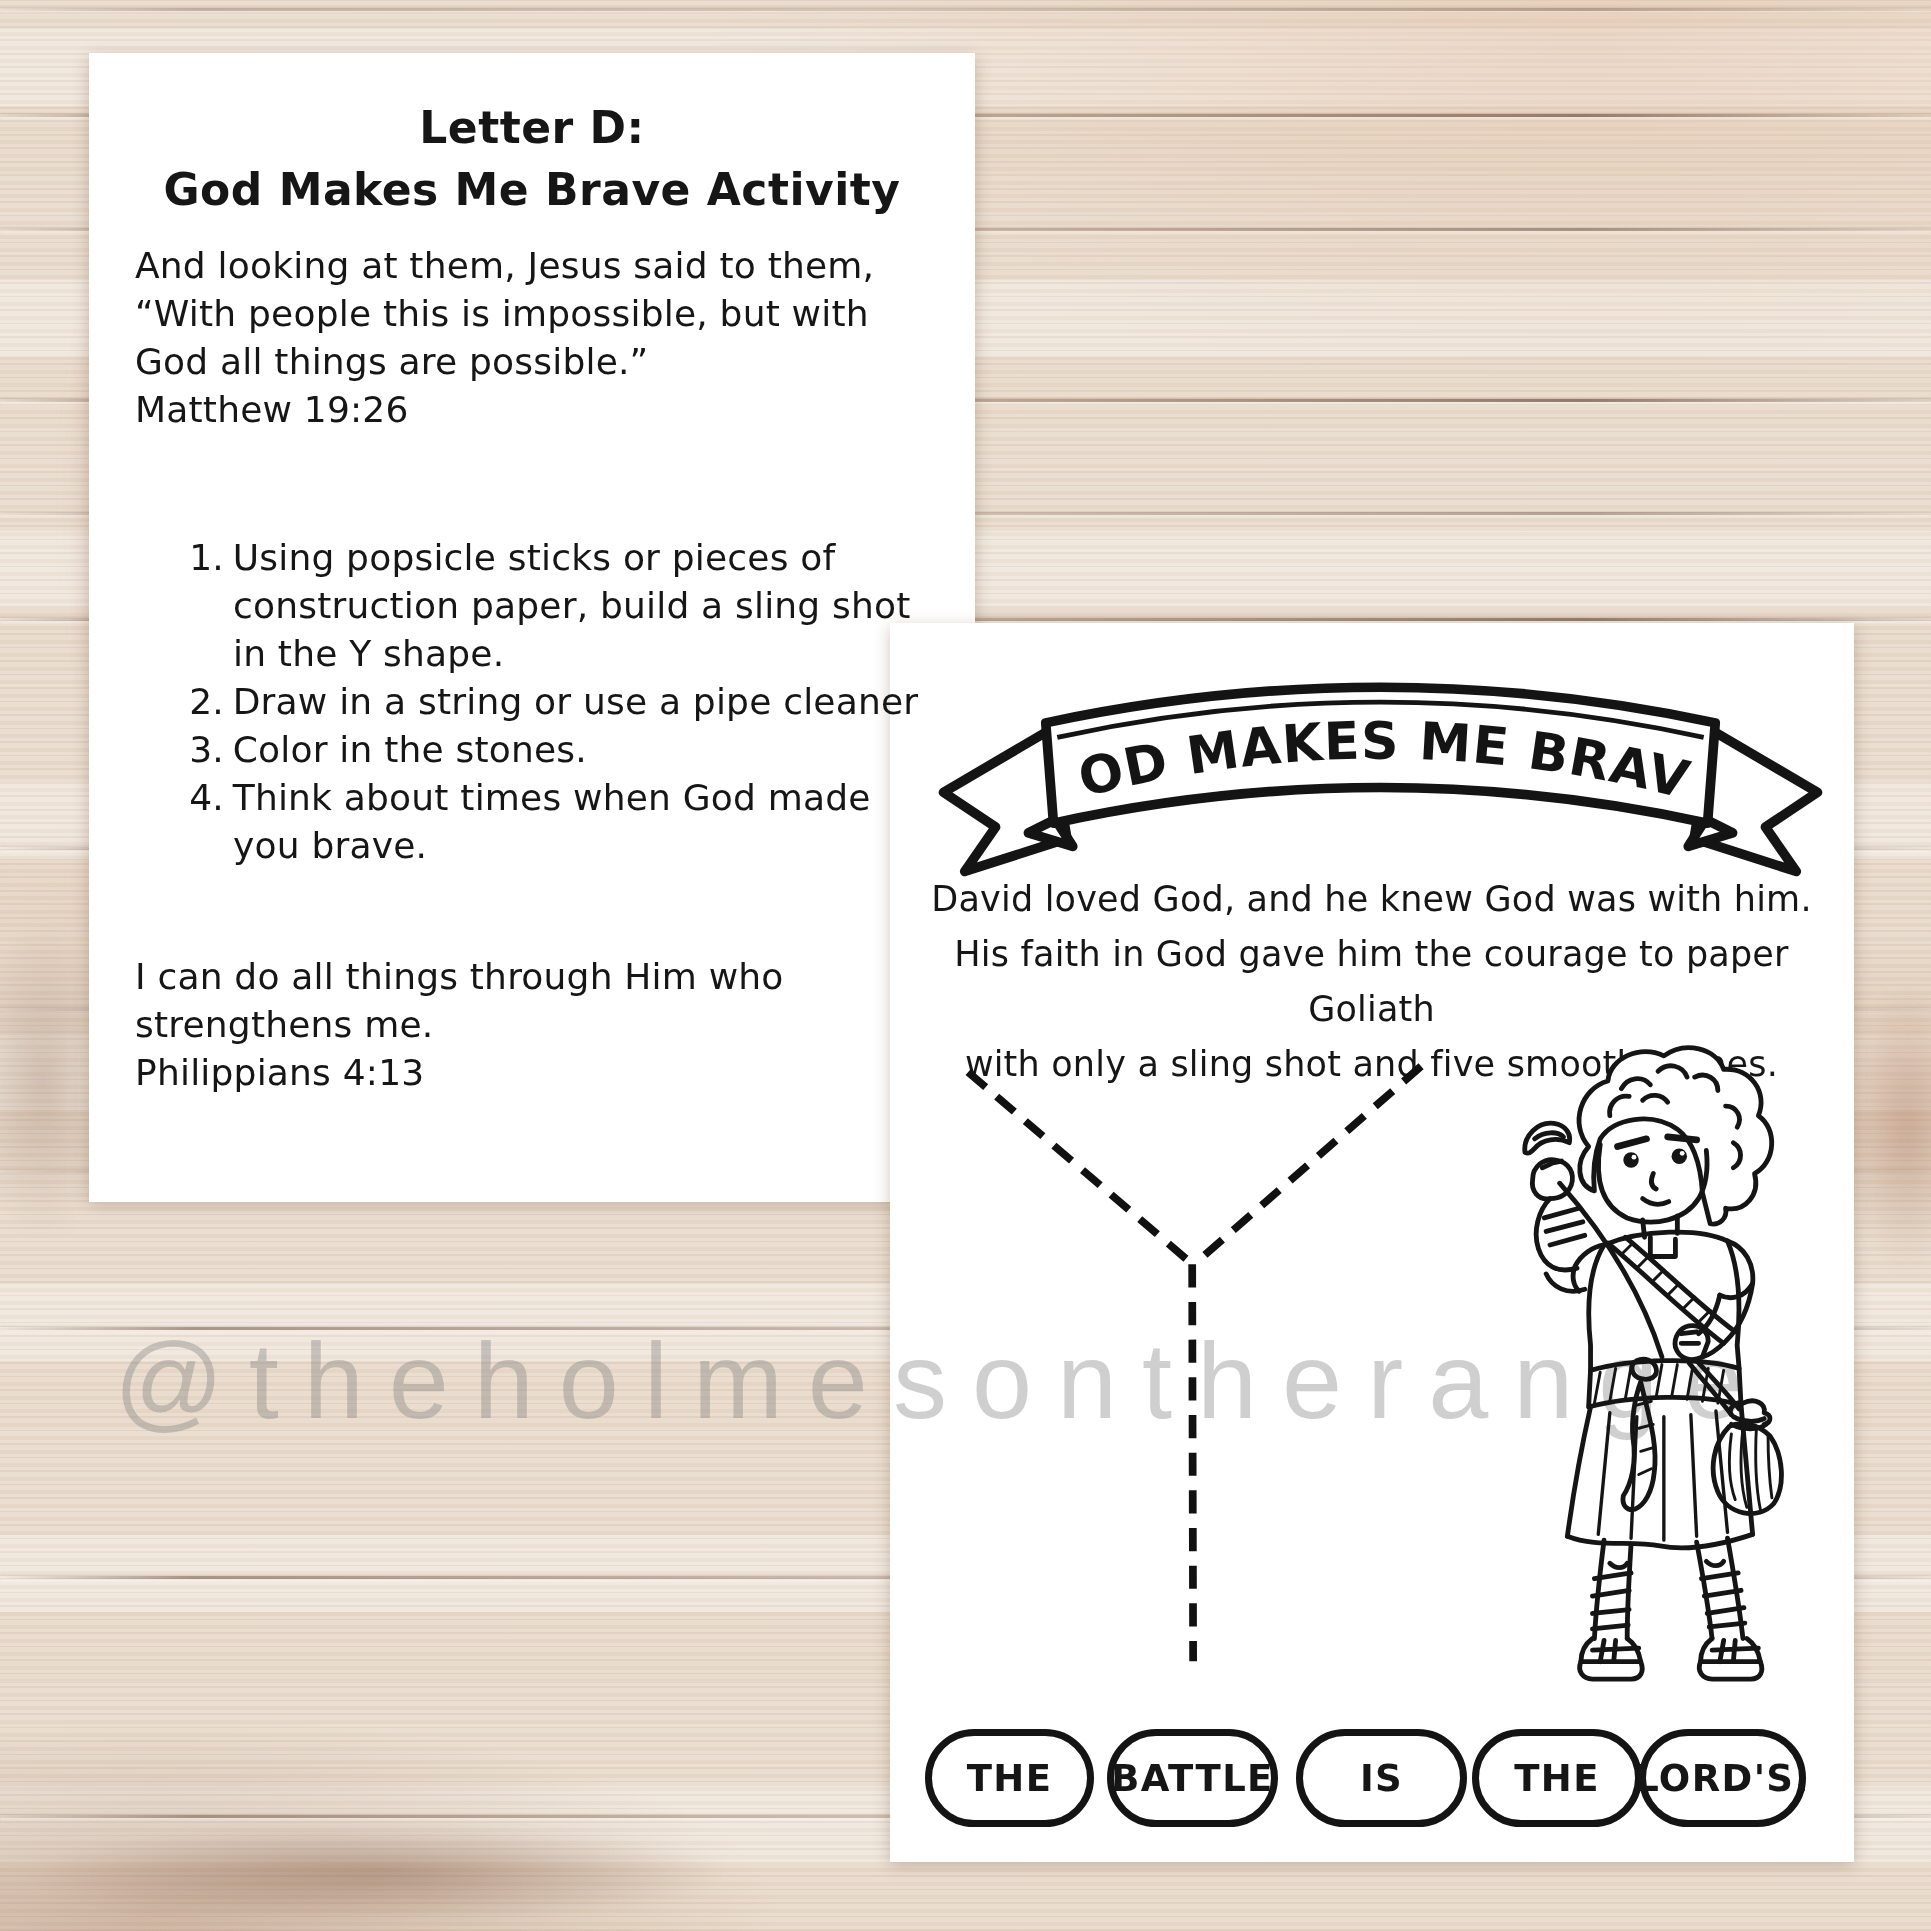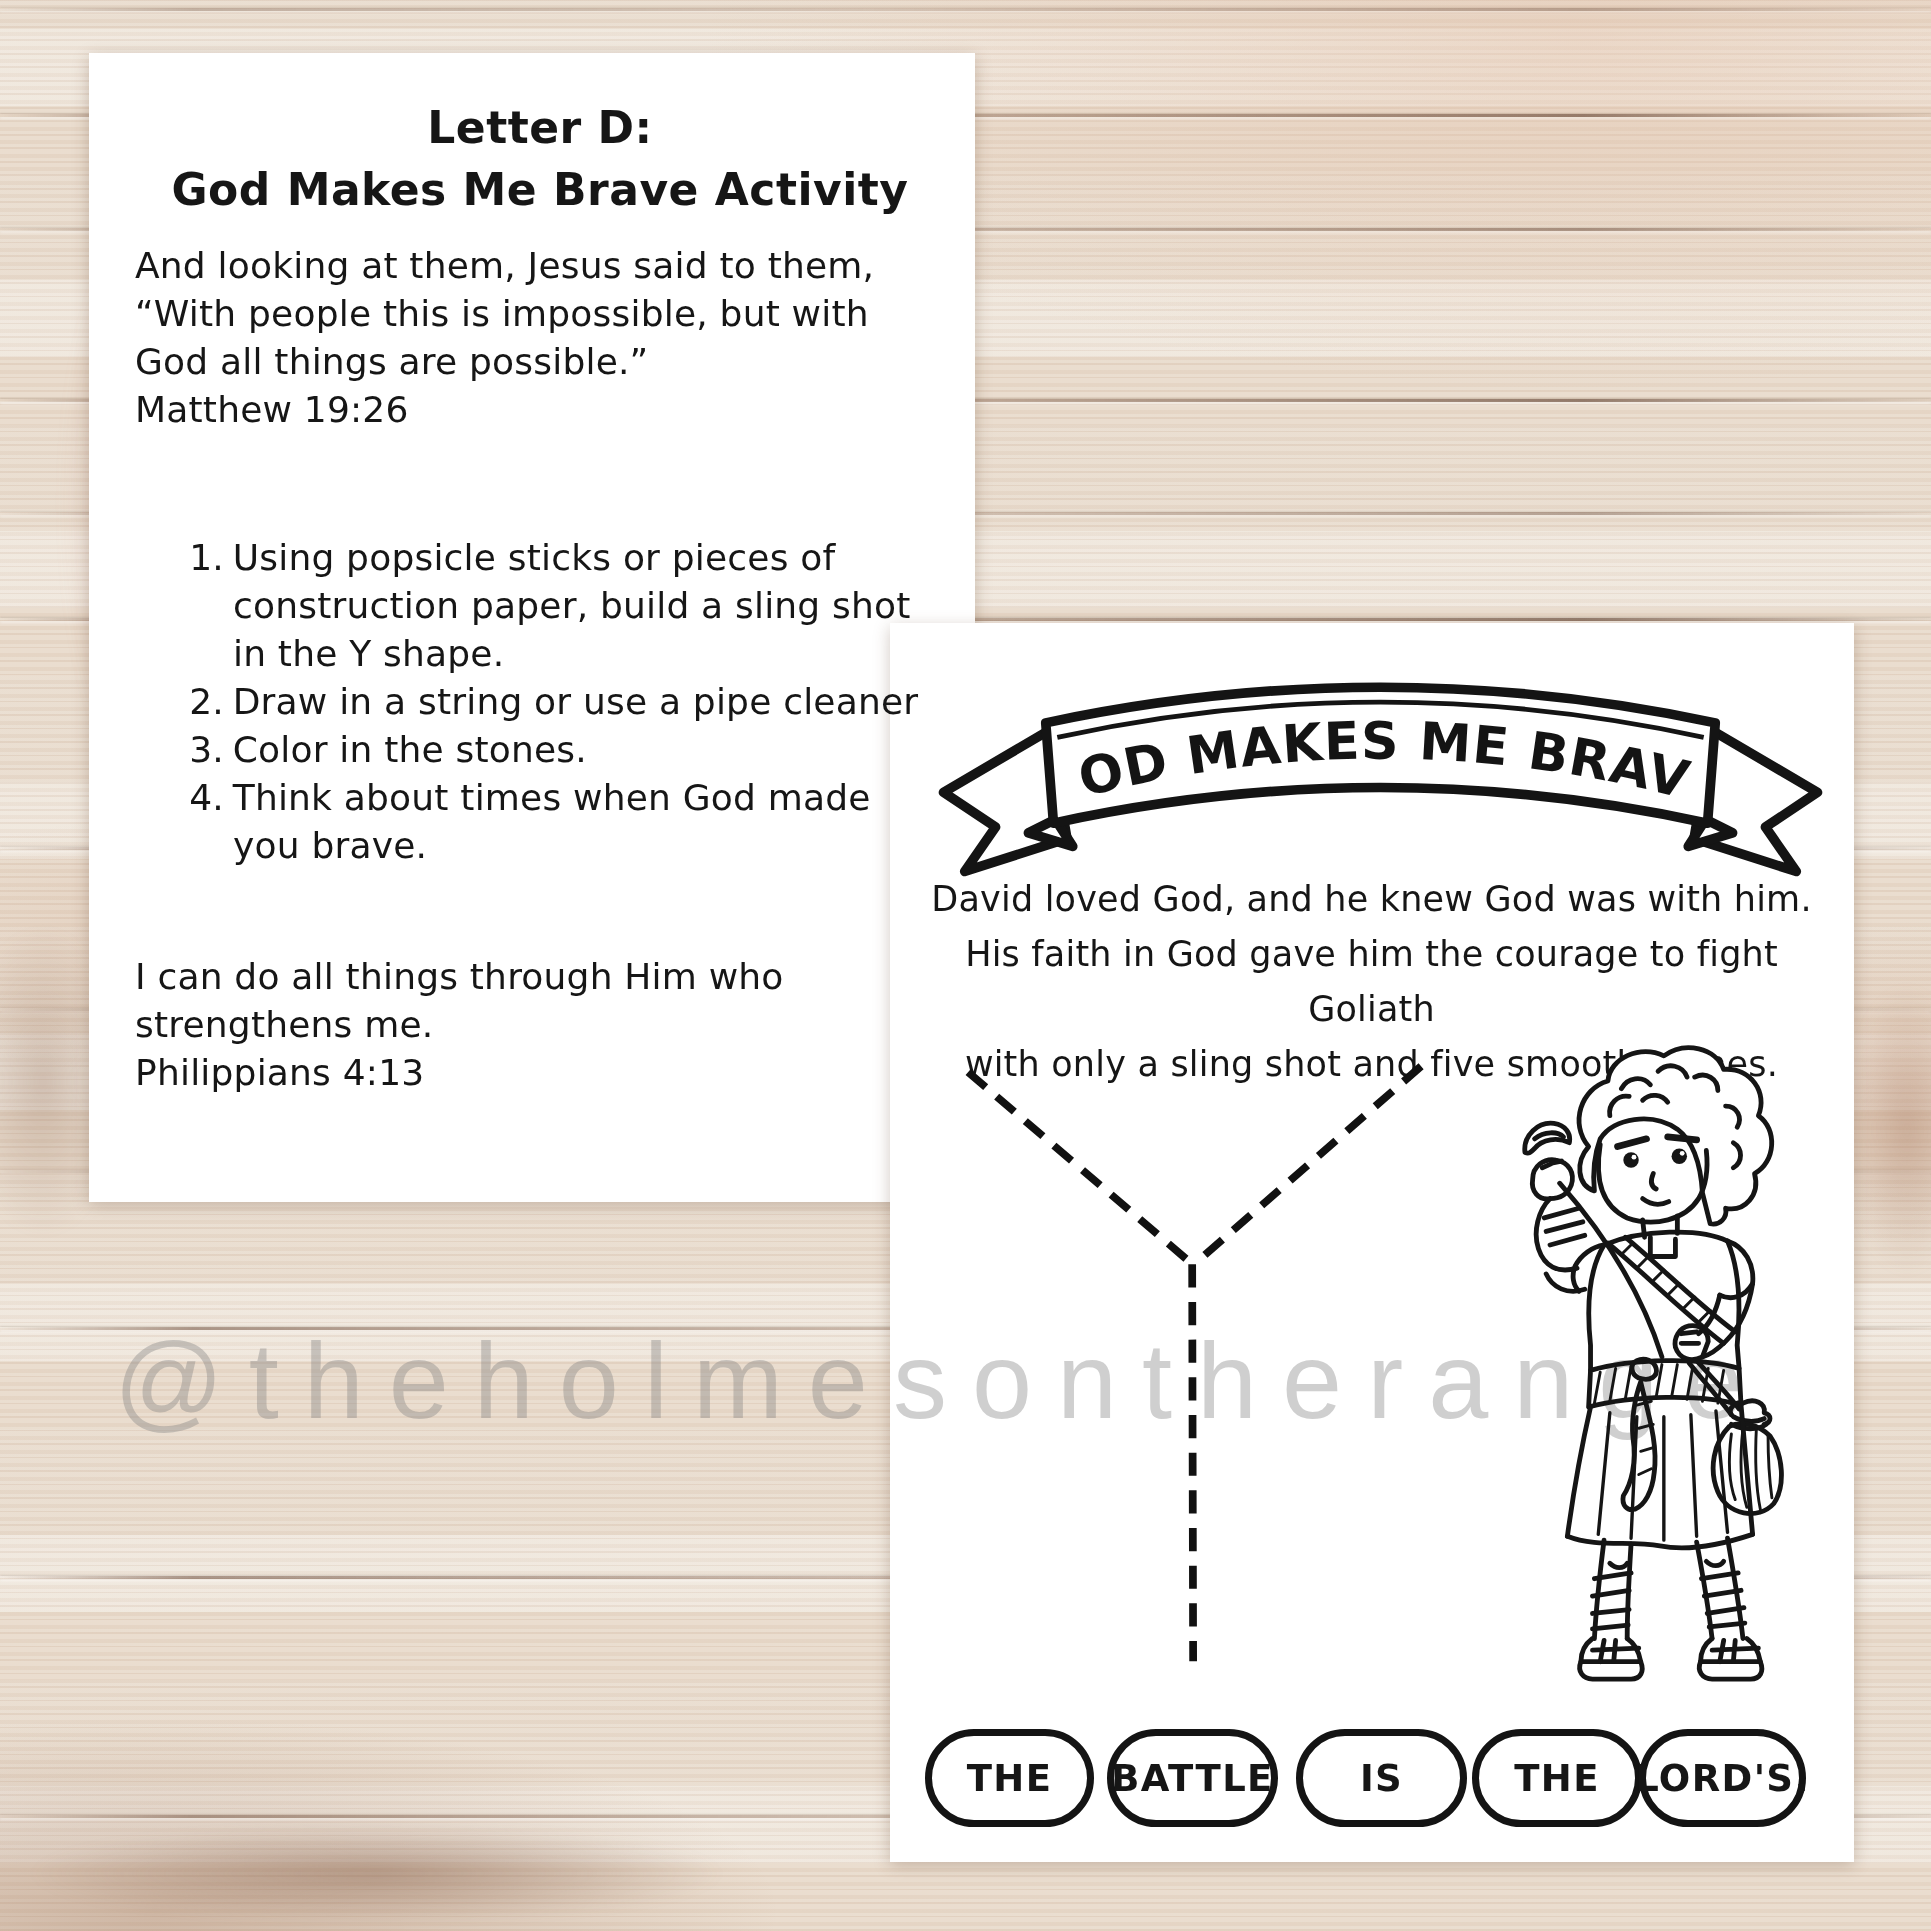--- a/index.html
+++ b/index.html
@@ -21,21 +21,21 @@
   .smudge{position:absolute;z-index:1;border-radius:50%;filter:blur(5.8px);}
   .page-bg{position:absolute;background:#ffffff;box-shadow:0 3.9px 15.4px rgba(92,62,40,0.28);}
   #left-page-bg{left:89px;top:53px;width:886px;height:1149px;z-index:2;}
   #right-page-bg{left:890px;top:623px;width:964px;height:1239px;z-index:2;}
   #watermark{position:absolute;left:114px;top:1318px;z-index:3;white-space:nowrap;
     font-family:"Liberation Sans", sans-serif;font-size:108px;letter-spacing:25px;
     color:rgba(128,128,128,0.38);}
   .content{position:absolute;z-index:4;}
   #left-content{left:89px;top:53px;width:886px;height:1149px;}
   #right-content{left:890px;top:623px;width:964px;height:1239px;}
-  .lp-title{position:absolute;left:8px;top:44px;width:100%;text-align:center;
+  .lp-title{position:absolute;left:0;top:44px;width:100%;text-align:center;
     font-size:44px;font-weight:600;line-height:62px;letter-spacing:0.5px;}
   .lp-block{position:absolute;left:46px;width:806px;font-size:36px;line-height:48px;letter-spacing:0.2px;font-weight:500;}
   .lp-verse{top:189px;}
   .lp-instr-head{top:434px;}
   .lp-list{top:481px;}
   .lp-close{top:900px;}
   .li-row .num{display:inline-block;width:89px;text-align:right;margin-right:8.7px;}
   .li-cont{padding-left:98px;}
   .story{position:absolute;left:35px;top:249px;width:893px;text-align:center;
     font-size:35px;line-height:55px;font-weight:500;letter-spacing:0.2px;}
@@ -121,21 +121,21 @@
       </g>
       <path d="M 140,103 Q 475,30 810,103" fill="none" stroke="#141414" stroke-width="5"></path>
       <path id="bannerArc" d="M 148,170 Q 475,80 802,170" fill="none"></path>
       <text font-size="54" font-weight="bold" letter-spacing="1" fill="#141414">
         <textPath href="#bannerArc" startOffset="50%" text-anchor="middle">GOD MAKES ME BRAVE</textPath>
       </text>
     </svg>
 
     <div class="story">
       <div>David loved God, and he knew God was with him.</div>
-      <div>His faith in God gave him the courage to fight Goliath</div>
+      <div>His faith in God gave him the courage to paper Goliath</div>
       <div>with only a sling shot and five smooth stones.</div>
     </div>
 
     <svg class="y-svg" width="512" height="623" viewBox="0 0 530 645">
       <g stroke="#111111" stroke-width="8" stroke-dasharray="24 15" fill="none">
         <line x1="28" y1="27" x2="258" y2="224"></line>
         <line x1="497" y1="21" x2="262" y2="226"></line>
         <line x1="260" y1="226" x2="261" y2="637"></line>
       </g>
     </svg>

